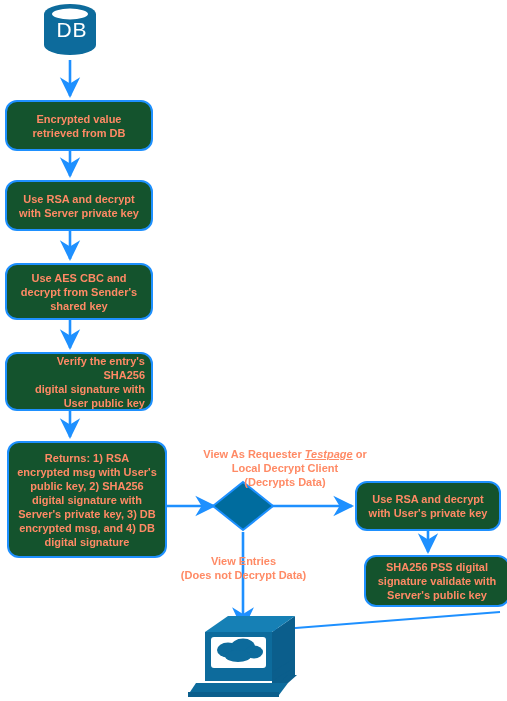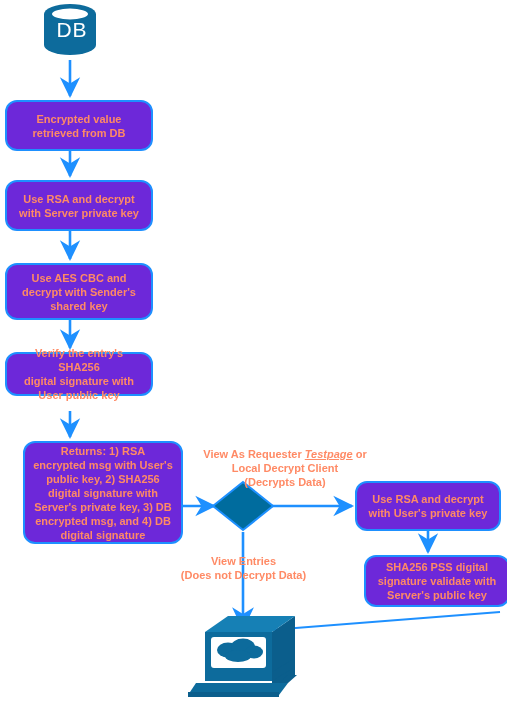--- a/index.html
+++ b/index.html
@@ -7,21 +7,21 @@
     width:507px;height:701px;position:relative;overflow:hidden;
     font-family:"Liberation Sans","DejaVu Sans",sans-serif;
   }
   #canvas{position:absolute;left:0;top:0;width:507px;height:701px;}
   svg.layer{position:absolute;left:0;top:0;width:507px;height:701px;}
   .node{
     position:absolute;
     box-sizing:border-box;
     border:2px solid #1E90FF;
     border-radius:12px;
-    background:#6d28d9;
+    background:#14532d;
     color:#FF8A65;
     font-weight:bold;
     font-size:11px;
     line-height:14px;
     display:flex;
     align-items:center;
     justify-content:center;
     text-align:center;
     padding:2px 6px;
   }
@@ -123,31 +123,31 @@
 retrieved from DB</span>
   </div>
 
   <div class="node" style="left:5px;top:180px;width:148px;height:51px;">
     <span style="white-space: pre-line;">Use RSA and decrypt
 with Server private key</span>
   </div>
 
   <div class="node" style="left:5px;top:263px;width:148px;height:57px;">
     <span style="white-space: pre-line;">Use AES CBC and
-decrypt with Sender's
+decrypt from Sender's
 shared key</span>
   </div>
 
-  <div class="node" style="left:5px;top:352px;width:148px;height:44px;">
+  <div class="node" style="left:5px;top:352px;width:148px;height:59px;text-align:right;">
     <span style="white-space: pre-line;">Verify the entry's SHA256
 digital signature with
 User public key</span>
   </div>
 
-  <div class="node" style="left:23px;top:441px;width:160px;height:103px;">
+  <div class="node" style="left:7px;top:441px;width:160px;height:117px;">
     <span style="white-space: pre-line;">Returns:  1) RSA
 encrypted msg with User's
 public key, 2) SHA256
 digital signature with
 Server's private key, 3) DB
 encrypted msg, and 4) DB
 digital signature</span>
   </div>
 
   <div class="node" style="left:355px;top:481px;width:146px;height:50px;">

